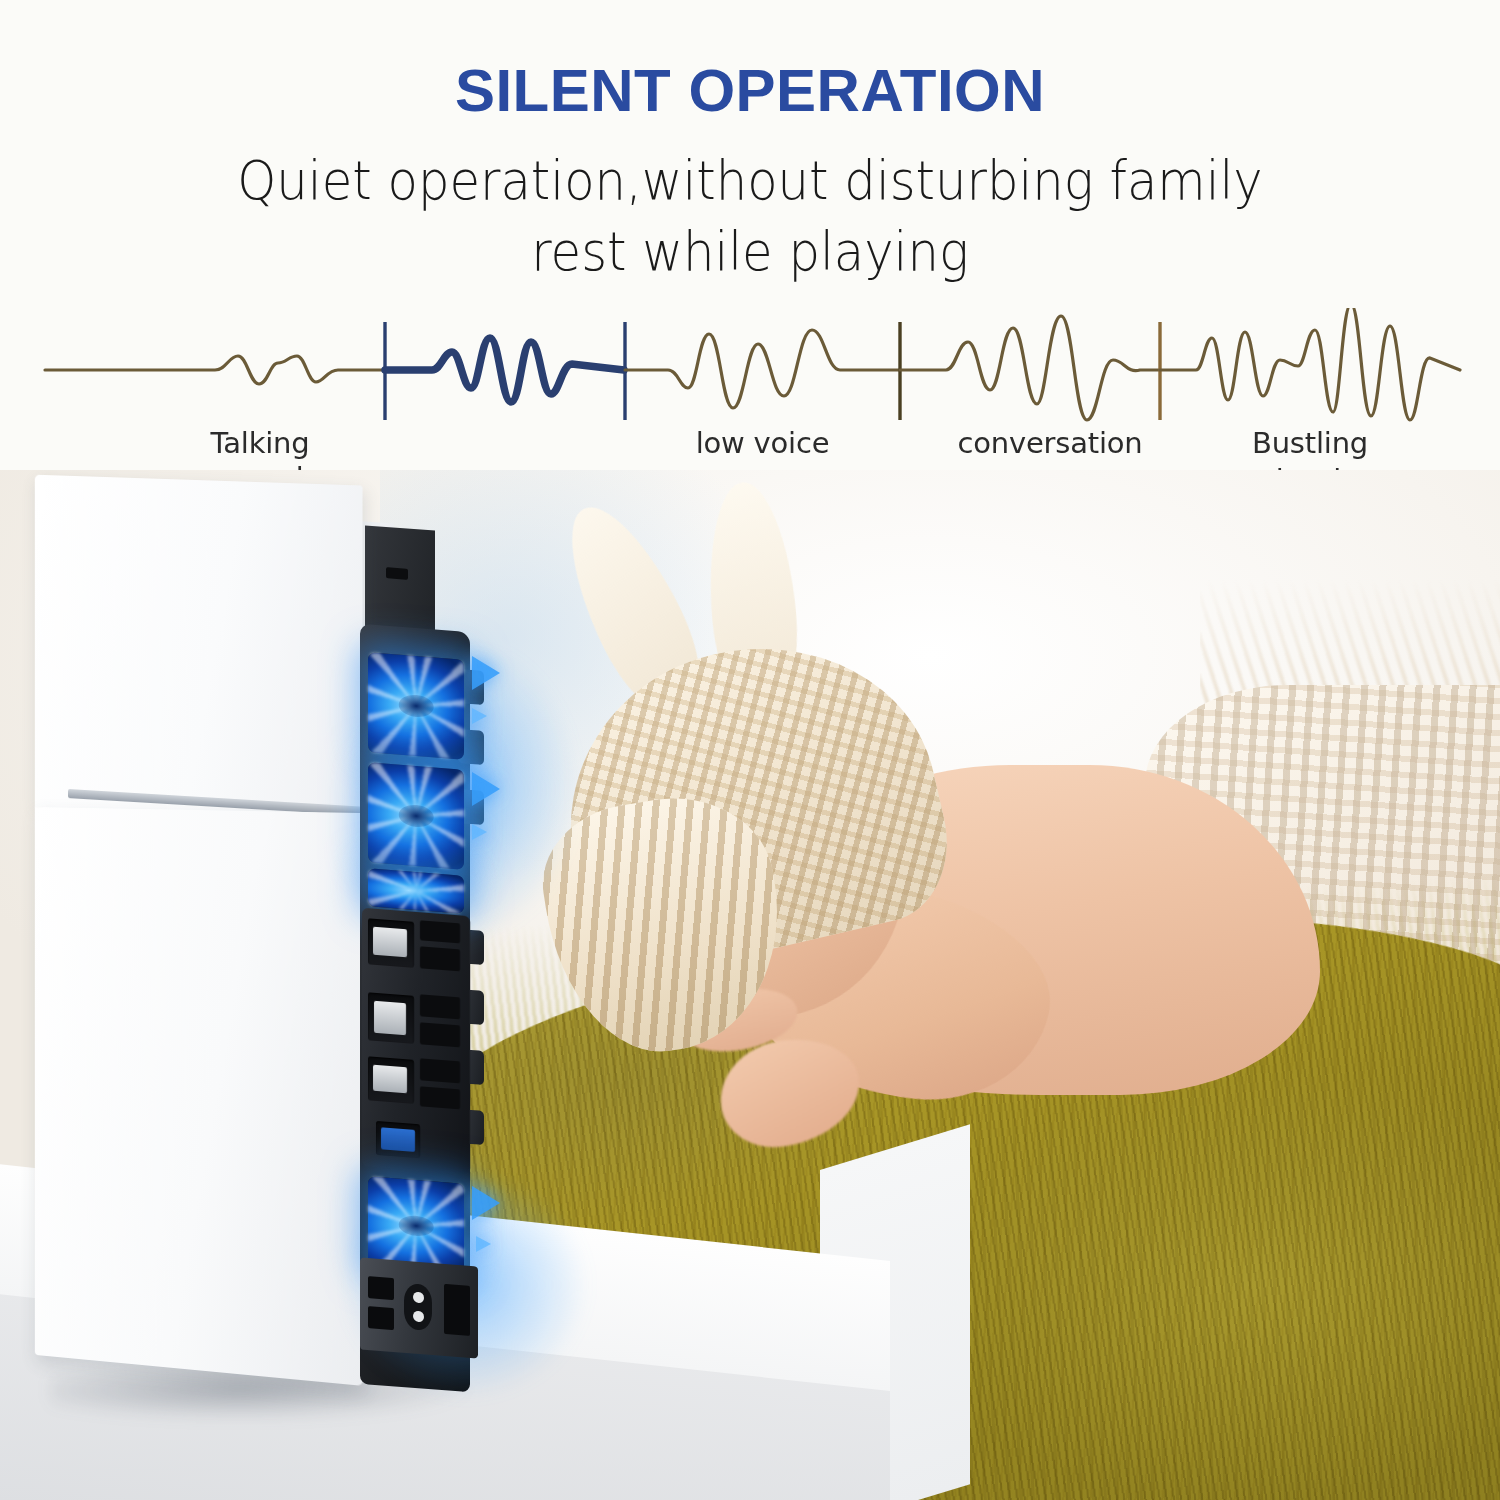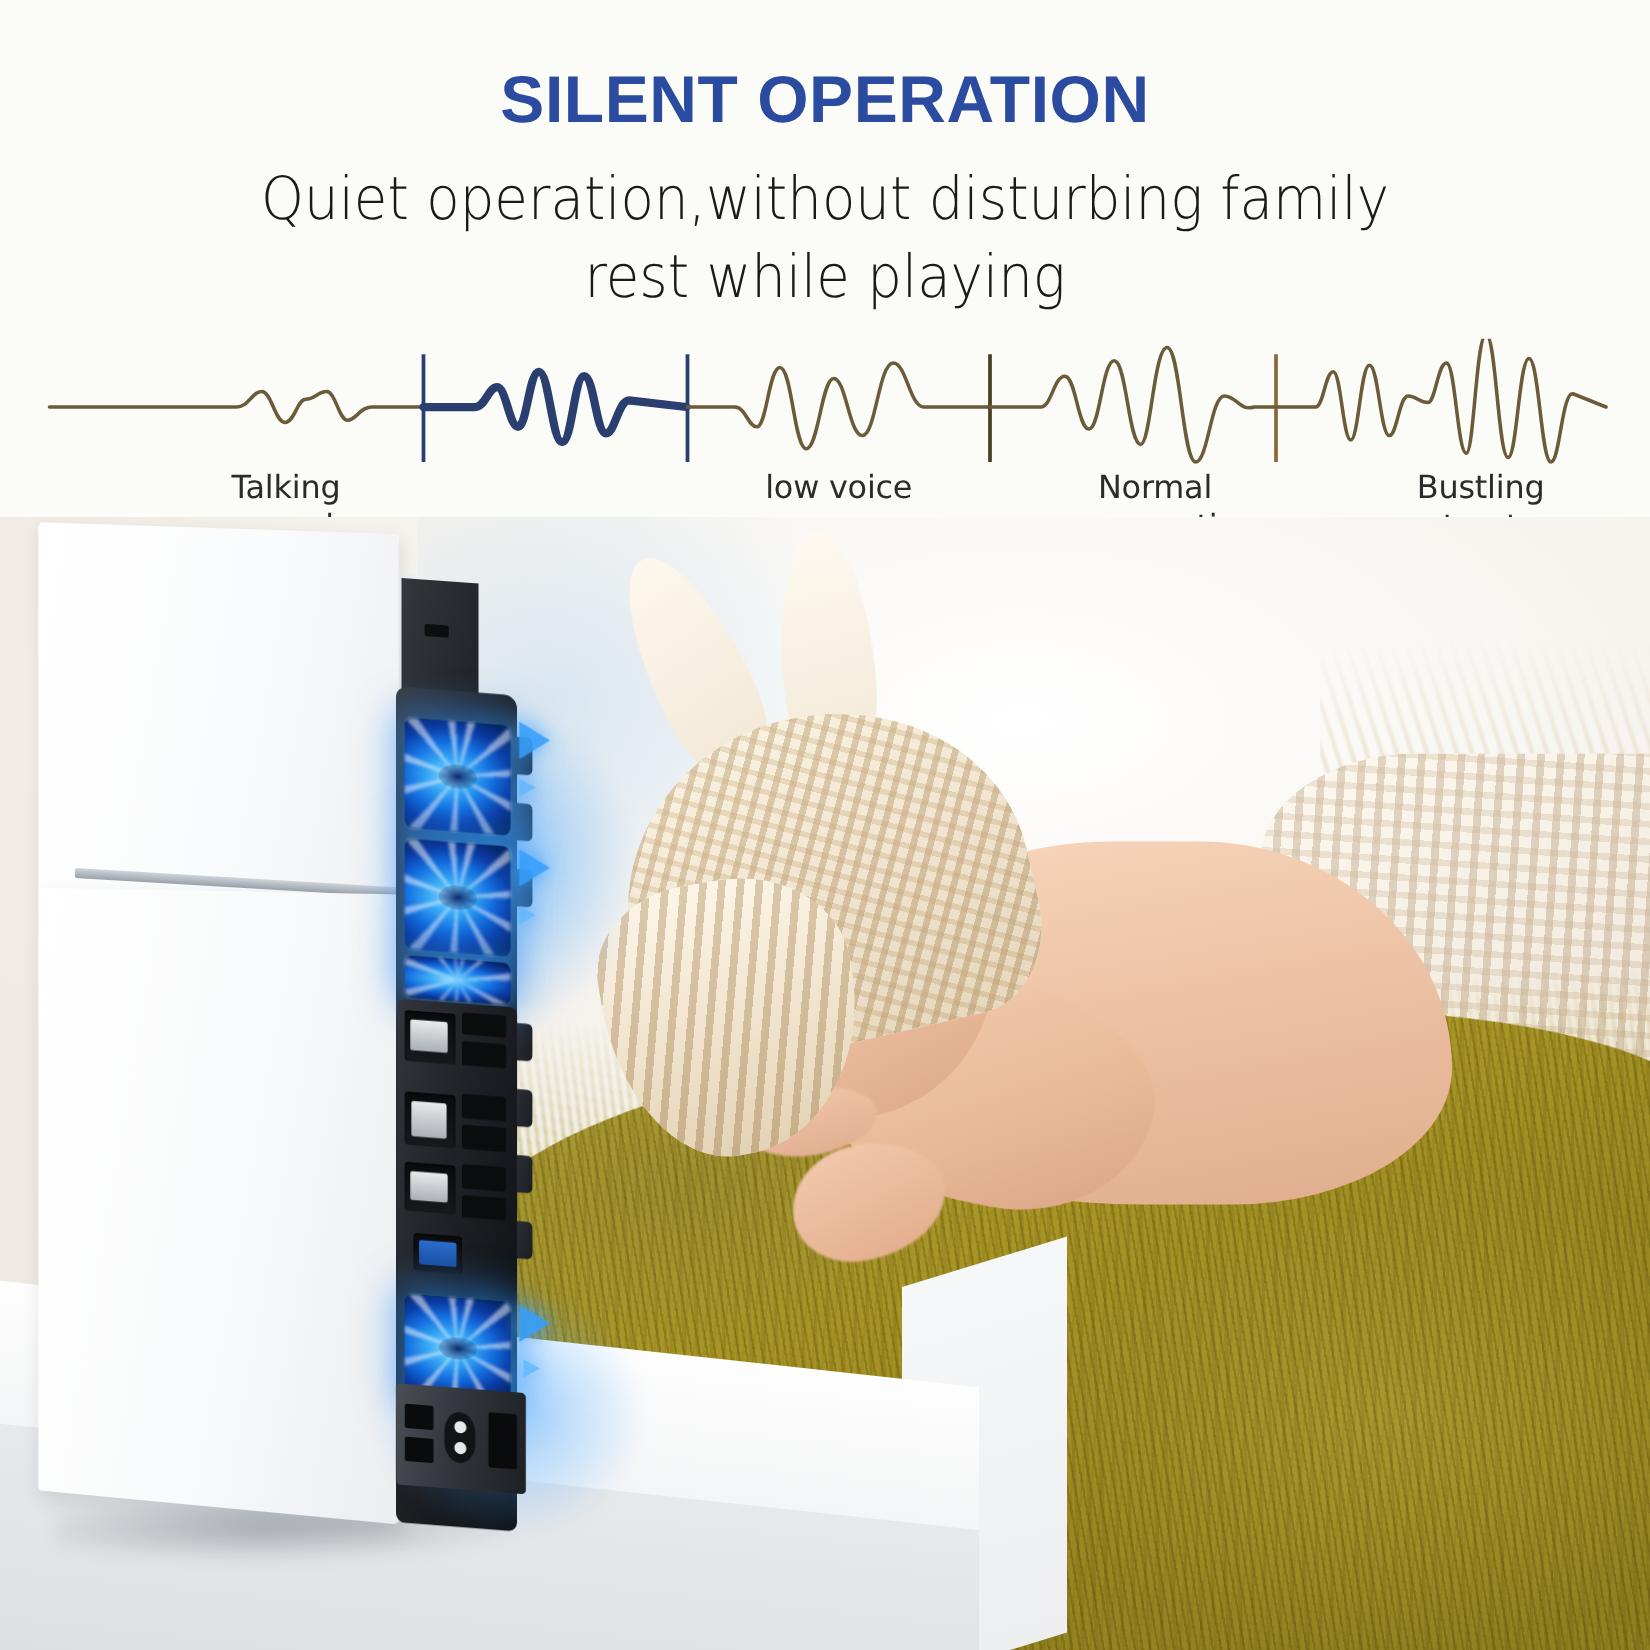--- a/index.html
+++ b/index.html
@@ -440,25 +440,24 @@
       <span>Talking</span>
       <span>sound</span>
     </div>
 
 
     <div class="wave-label" style="left:630px; width:265px;">
       <span>low voice</span>
     </div>
 
     <div class="wave-label" style="left:905px; width:290px;">
-      <span>Normal</span>
       <span>conversation</span>
     </div>
 
-    <div class="wave-label" style="left:1231px; width:230px;">
+    <div class="wave-label" style="left:1195px; width:230px;">
       <span>Bustling</span>
       <span>streets</span>
     </div>
   </div>
 </div>
 
 <div id="scene">
 
   <div class="backdrop"></div>
   <div class="haze"></div>

